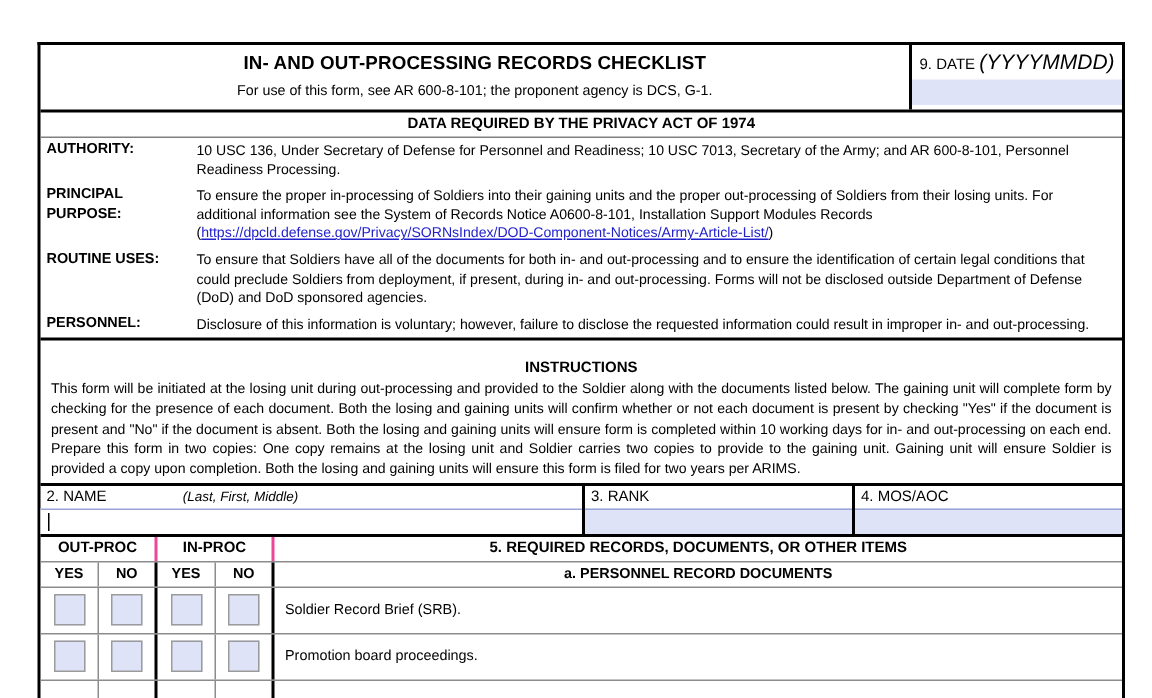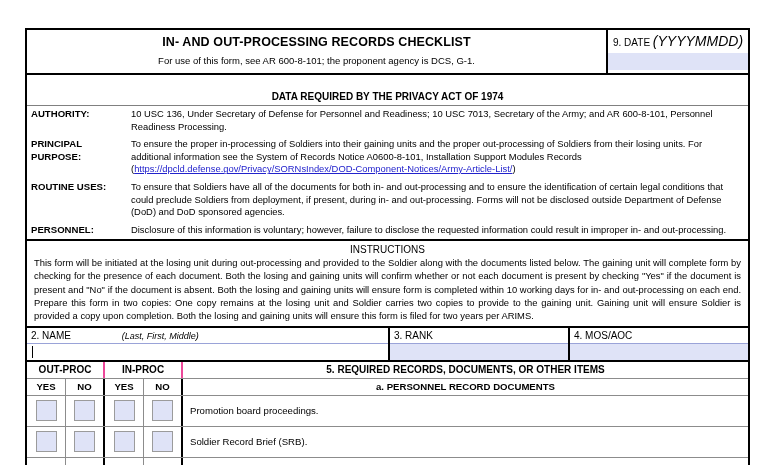--- a/index.html
+++ b/index.html
@@ -69,21 +69,21 @@
     font-family: "Liberation Sans", sans-serif;
     font-size: 10px;
     padding: 0 3px;
   }
 
   
   .section-head {
     text-align: center;
     font-size: 10px;
     font-weight: bold;
-    padding: 16px 0 3px 0;
+    padding: 2px 0 3px 0;
     border-bottom: 1px solid #808080;
   }
 
   
   .pa-row {
     display: flex;
     padding: 2px 0 3px 0;
   }
   .pa-label {
     flex: 0 0 104px;
@@ -104,22 +104,22 @@
   .pa-text a {
     color: #2222cc;
     text-decoration: underline;
   }
   .divider-thick { border-top: 2px solid #000; }
 
   
   .instructions-head {
     text-align: center;
     font-size: 10px;
-    font-weight: normal;
-    padding: 3px 0 1px 0;
+    font-weight: bold;
+    padding: 13px 0 1px 0;
   }
   .instructions-body {
     font-size: 9.4px;
     line-height: 13.1px;
     text-align: justify;
     padding: 0 7px 4px 7px;
   }
 
   
   .nrm {
@@ -328,39 +328,39 @@
       <div class="c-no1">
         <input class="cbox" type="checkbox" style="">
       </div>
       <div class="c-yes2">
         <input class="cbox" type="checkbox" style="">
       </div>
       <div class="c-no2">
         <input class="cbox" type="checkbox" style="">
       </div>
       <div class="c-item">
-        <div class="item-text">Promotion board proceedings.</div>
+        <div class="item-text">Soldier Record Brief (SRB).</div>
       </div>
     </div>
 
     <div class="tbl-row item-row">
       <div class="c-yes1">
         <input class="cbox" type="checkbox" style="">
       </div>
       <div class="c-no1">
         <input class="cbox" type="checkbox" style="">
       </div>
       <div class="c-yes2">
         <input class="cbox" type="checkbox" style="">
       </div>
       <div class="c-no2">
         <input class="cbox" type="checkbox" style="">
       </div>
       <div class="c-item">
-        <div class="item-text">Soldier Record Brief (SRB).</div>
+        <div class="item-text">Promotion board proceedings.</div>
       </div>
     </div>
 
     <div class="tbl-row item-row">
       <div class="c-yes1"></div>
       <div class="c-no1"></div>
       <div class="c-yes2"></div>
       <div class="c-no2"></div>
       <div class="c-item"></div>
     </div>

